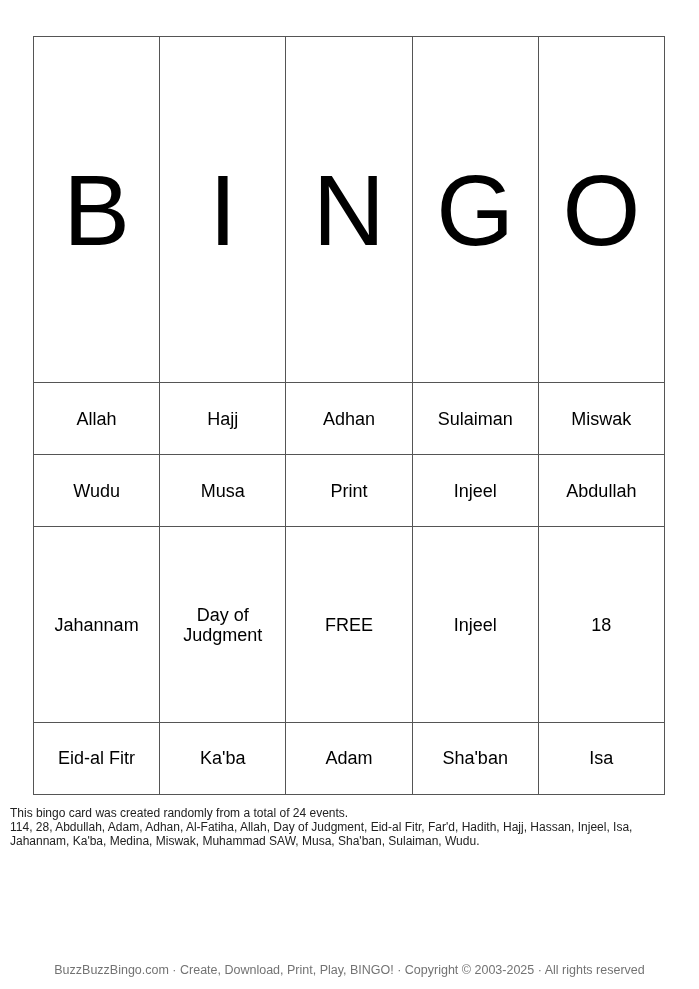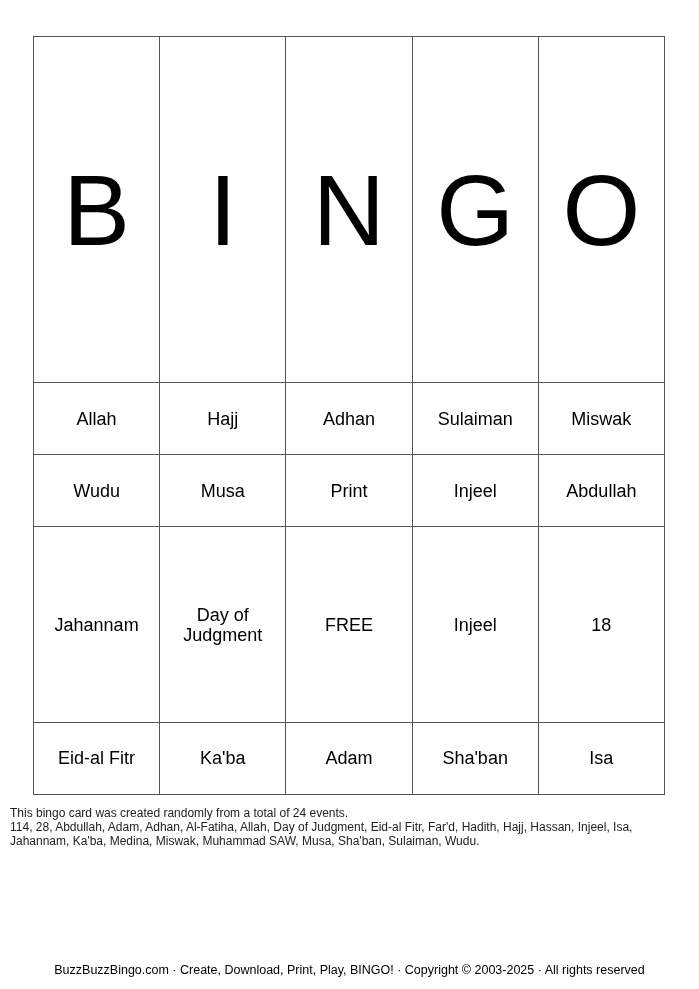--- a/index.html
+++ b/index.html
@@ -1,21 +1,21 @@
 <!DOCTYPE html>
 <html><head>
 <meta charset="utf-8">
 <style>
   html, body { margin:0; padding:0; background:#fff; }
   body { width:699px; height:989px; position:relative; font-family:"Liberation Sans", sans-serif; color:#000; overflow:hidden; }
   .grid { position:absolute; left:33px; top:36px; width:632px; height:759px; border-collapse:collapse; table-layout:fixed; }
   .grid td { border:1px solid #555; text-align:center; vertical-align:middle; padding:0 4px; font-size:18px; line-height:20px; }
   .grid th { border:1px solid #555; text-align:center; vertical-align:middle; font-weight:normal; font-size:100px; line-height:100px; padding:0; }
   .note { position:absolute; left:10px; top:806px; width:680px; font-size:12px; line-height:14px; color:#222; }
-  .footer { position:absolute; left:0; width:699px; top:963px; text-align:center; font-size:12.5px; color:#000000; }
+  .footer { position:absolute; left:0; width:699px; top:963px; text-align:center; font-size:12.5px; color:#737373; }
 </style>
 </head>
 <body>
 
 <table class="grid">
   <tbody>
       <tr>
     <th>B</th>
     <th>I</th>
     <th>N</th>

